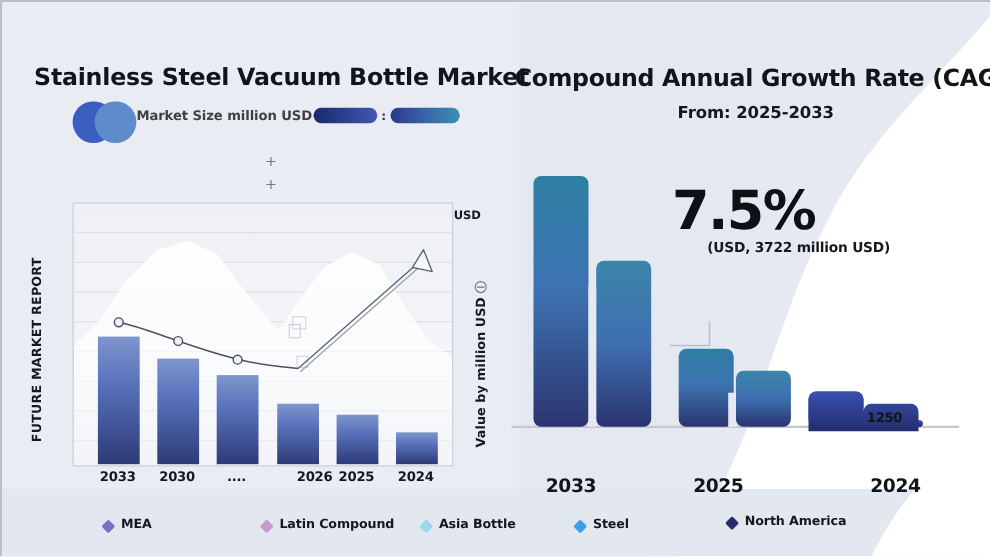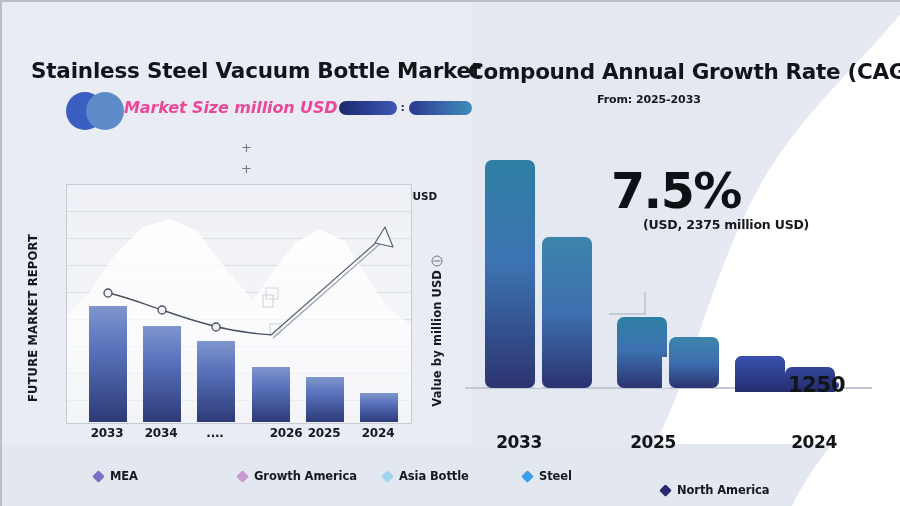--- a/index.html
+++ b/index.html
@@ -70,25 +70,24 @@
 
   .brandline {
     position: absolute;
     left: 122px; top: 96px;
     display: flex;
     align-items: center;
     gap: 0px;
     white-space: nowrap;
   }
   .brandline .btxt {
-    font-size: 16px;
-    font-weight: 700;
-    color: #ec4899;
+    font-size: 12px;
+    font-weight: 700;
+    color: #404040;
     letter-spacing: -0.1px;
-    font-style: italic;
   }
   .pill-a {
     width: 58px; height: 14px;
     border-radius: 8px;
     background: linear-gradient(90deg, #1b2a6b 0%, #2a3d8f 45%, #4258b5 100%);
     margin-left: 1px;
   }
   .pill-colon {
     font-size: 11px;
     font-weight: 700;
@@ -203,22 +202,22 @@
     position: absolute;
     left: 466px; top: 57px;
     font-size: 21.5px;
     font-weight: 700;
     color: #111418;
     letter-spacing: -0.3px;
     white-space: nowrap;
   }
   .cagr-sub {
     position: absolute;
-    left: 595px; top: 91px;
-    font-size: 11px;
+    left: 614px; top: 91px;
+    font-size: 15px;
     font-weight: 700;
     color: #15181d;
     letter-spacing: -0.1px;
     white-space: nowrap;
   }
   .cagr-big {
     position: absolute;
     left: 609px; top: 165px;
     font-size: 49px;
     font-weight: 700;
@@ -251,36 +250,36 @@
     position: absolute;
     font-size: 17px;
     font-weight: 700;
     color: #111418;
     transform: translateX(-50%);
     letter-spacing: -0.4px;
   }
   .rvalue {
     position: absolute;
     left: 786px; top: 371px;
-    font-size: 21px;
+    font-size: 12px;
     font-weight: 700;
     color: #111418;
     letter-spacing: -0.3px;
   }
 
   
   .legend {
     position: absolute;
     left: 0; top: 462px;
     width: 900px; height: 26px;
   }
   .legend-item {
     position: absolute;
     display: flex;
-    align-items: center;
+    align-items: flex-end;
     gap: 7px;
     white-space: nowrap;
   }
   .legend-dot {
     width: 9px; height: 9px;
     transform: rotate(45deg);
     border-radius: 1.5px;
     flex: none;
   }
   .legend-label {
@@ -381,21 +380,21 @@
       <g>
         <path d="M204,150 L312,55" fill="none" stroke="#5a6170" stroke-width="1.2"></path>
         <path d="M206,153 L314,58" fill="none" stroke="#9aa0ad" stroke-width="1.2"></path>
         <path d="M318,42 L326,62 L308,58 Z" fill="#f6f7fa" stroke="#5a6170" stroke-width="1.2" stroke-linejoin="round"></path>
       </g>
     </svg>
   </div>
 
   <div class="xlabels">
     <span style="left:41px">2033</span>
-    <span style="left:95px">2034</span>
+    <span style="left:95px">2030</span>
     <span style="left:149px">....</span>
     <span style="left:220px">2026</span>
     <span style="left:258px">2025</span>
     <span style="left:312px">2024</span>
   </div>
 
   <div class="cagr-title">Compound Annual Growth Rate (CAGR)</div>
   <div class="cagr-sub">From: 2025-2033</div>
 
   <svg class="rchart" viewBox="0 0 445 290">
@@ -434,45 +433,45 @@
 
     <rect x="78" y="118" width="7" height="128" fill="#e6e9f1"></rect>
     <rect x="205" y="215" width="7" height="31" fill="#e6e9f1"></rect>
 
     <g>
       <path d="M152,172 L188,172 L188,150" fill="none" stroke="#b9c0cf" stroke-width="1.4"></path>
     </g>
   </svg>
 
   <div class="cagr-big">7.5%</div>
-  <div class="cagr-note">(USD, 2375 million USD)</div>
+  <div class="cagr-note">(USD, 3722 million USD)</div>
   <div class="rvalue">1250</div>
 
   <div class="rxlabels">
     <span style="left:62px">2033</span>
     <span style="left:196px">2025</span>
     <span style="left:357px">2024</span>
   </div>
 
   <div class="legend">
     <div class="legend-item" style="left:92px; top:5px">
       <span class="legend-dot" style="background:#7a6fc4"></span>
       <span class="legend-label">MEA</span>
     </div>
     <div class="legend-item" style="left:236px; top:5px">
       <span class="legend-dot" style="background:#c79bd0"></span>
-      <span class="legend-label">Growth America</span>
+      <span class="legend-label">Latin Compound</span>
     </div>
     <div class="legend-item" style="left:381px; top:5px">
       <span class="legend-dot" style="background:#9fd6ee"></span>
       <span class="legend-label">Asia Bottle</span>
     </div>
     <div class="legend-item" style="left:521px; top:5px">
       <span class="legend-dot" style="background:#3a9fe8"></span>
       <span class="legend-label">Steel</span>
     </div>
-    <div class="legend-item" style="left:659px; top:19px">
+    <div class="legend-item" style="left:659px; top:2px">
       <span class="legend-dot" style="background:#272b6e"></span>
       <span class="legend-label">North America</span>
     </div>
   </div>
 
 </div>
 
 </body></html>

